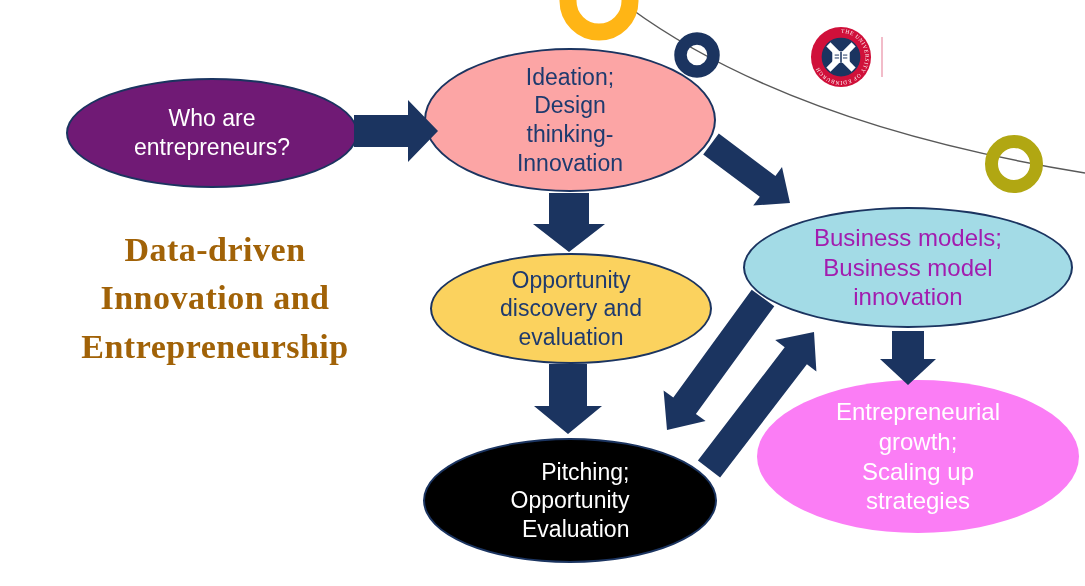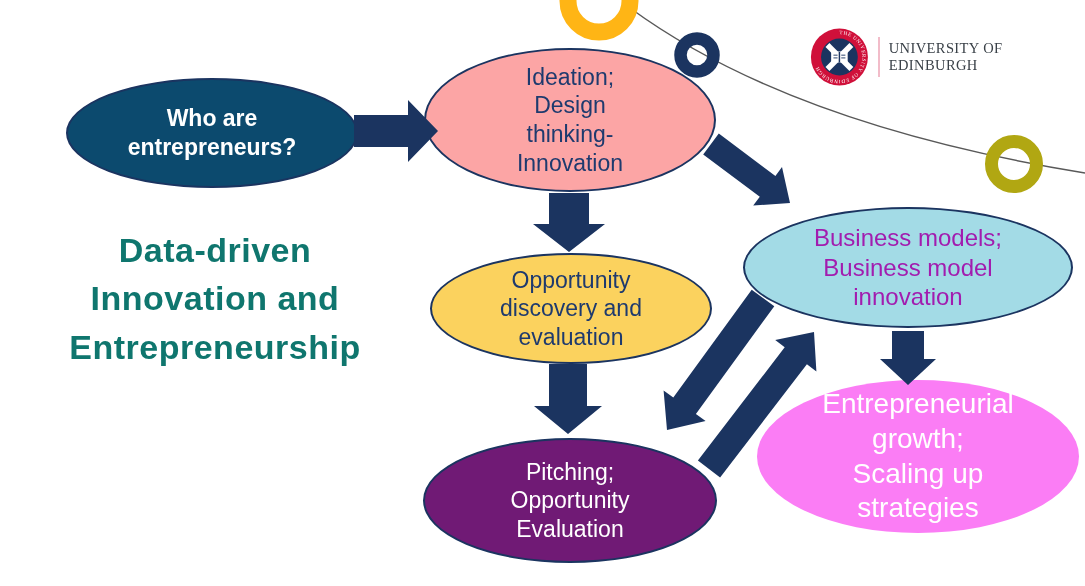--- a/index.html
+++ b/index.html
@@ -19,45 +19,45 @@
     display:flex;align-items:center;justify-content:center;
     text-align:center;box-sizing:border-box;
     border:2.5px solid var(--navy);
   }
   .node-label{white-space:pre-line;line-height:1.24;}
   .node-red   {left:66px;  top:78px;  width:292px;height:110px;font-size:23px;}
   .node-blue  {left:424px; top:48px;  width:292px;height:144px;font-size:23px;}
   .node-yellow{left:430px; top:253px; width:282px;height:111px;font-size:23px;}
   .node-cyan  {left:743px; top:207px; width:330px;height:121px;font-size:24px;}
   .node-olive {left:423px; top:438px; width:294px;height:125px;font-size:23px;}
-  .node-pink  {left:757px; top:380px; width:322px;height:153px;font-size:28px;border:none;justify-content:center;}
+  .node-pink  {left:757px; top:380px; width:322px;height:153px;font-size:24px;border:none;justify-content:center;}
 
   
   .overlay{position:absolute;left:0;top:0;width:1085px;height:586px;pointer-events:none;}
 
   
   .logo{position:absolute;left:810px;top:26px;display:flex;align-items:center;}
   .crest{width:62px;height:62px;display:block;}
   .logo-divider{width:2px;height:40px;margin-left:9px;background:#F2BCC9;}
   .logo-text{margin-left:9px;}
   .logo-institution{
     font-family:"Liberation Serif",serif;font-size:14.5px;letter-spacing:.4px;
   }
   .logo-school{font-size:19px;margin-top:1px;letter-spacing:.2px;}
 </style>
 </head>
 <body>
 
 <div class="canvas">
 
-  <div class="slide-title" style="color: #0f766e;">Data-driven
+  <div class="slide-title" style="color: #a16207; font-family: Liberation Serif, serif;">Data-driven
 Innovation and
 Entrepreneurship</div>
 
-  <div class="node node-red" style="background: #0c4a6e; color: rgb(255, 255, 255); font-weight: bold;">
+  <div class="node node-red" style="background: #701a75; color: rgb(255, 255, 255);">
     <span class="node-label">Who are
 entrepreneurs?</span>
   </div>
 
   <div class="node node-blue" style="background: #fca5a5; color: rgb(30, 58, 110);">
     <span class="node-label">Ideation;
 Design
 thinking-
 Innovation</span>
   </div>
@@ -67,21 +67,21 @@
 discovery and
 evaluation</span>
   </div>
 
   <div class="node node-cyan" style="background: rgb(163, 219, 230); color: #a21caf;">
     <span class="node-label">Business models;
 Business model
 innovation</span>
   </div>
 
-  <div class="node node-olive" style="background: #701a75; color: rgb(255, 255, 255);">
+  <div class="node node-olive" style="background: #000000; color: rgb(255, 255, 255); text-align: right;">
     <span class="node-label">Pitching;
 Opportunity
 Evaluation</span>
   </div>
 
   <div class="node node-pink" style="background: rgb(251, 125, 245); color: rgb(255, 255, 255);">
     <span class="node-label">Entrepreneurial
 growth;
 Scaling up
 strategies</span>
@@ -124,17 +124,16 @@
       </g>
       <rect x="23" y="26" width="18" height="12" rx="1.5" fill="#FFFFFF"></rect>
       <line x1="32" y1="26.5" x2="32" y2="38" stroke-width="1.6" stroke="#1B3460"></line>
       <line x1="25.5" y1="30" x2="30" y2="30" stroke-width="1" stroke="#1B3460"></line>
       <line x1="34" y1="30" x2="38.5" y2="30" stroke-width="1" stroke="#1B3460"></line>
       <line x1="25.5" y1="33" x2="30" y2="33" stroke-width="1" stroke="#1B3460"></line>
       <line x1="34" y1="33" x2="38.5" y2="33" stroke-width="1" stroke="#1B3460"></line>
     </svg>
     <div class="logo-divider"></div>
     <div class="logo-text">
-      <div class="logo-institution" style="color: rgb(58, 65, 72);">UNIVERSITY OF EDINBURGH</div>
     </div>
   </div>
 
 </div>
 
 </body></html>

